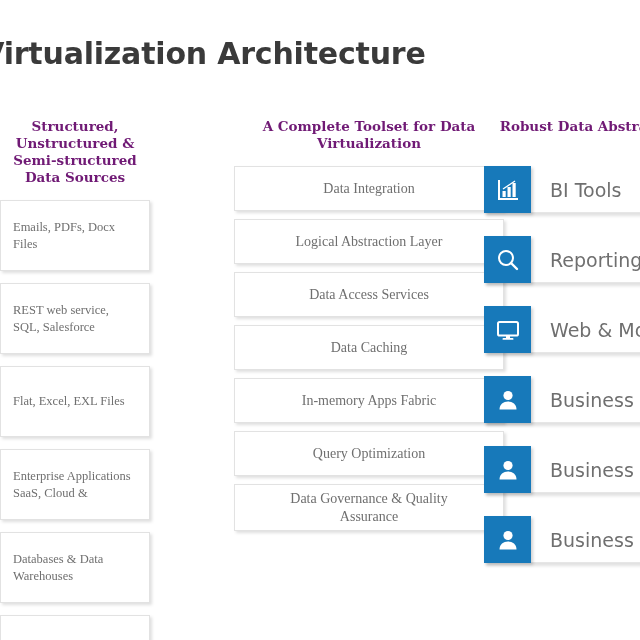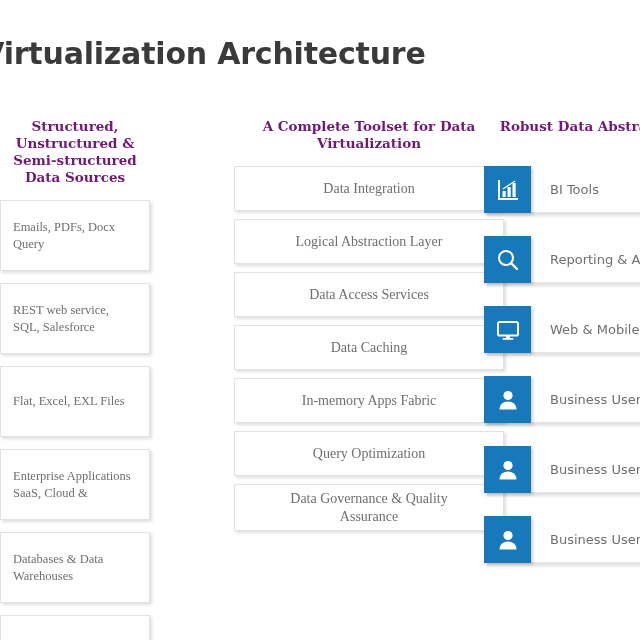--- a/index.html
+++ b/index.html
@@ -124,40 +124,40 @@
     align-items: center;
     justify-content: center;
     box-shadow: 2px 2px 3px rgba(0,0,0,0.18);
     z-index: 2;
   }
   .icon-box svg { display: block; }
   .consumer-label {
     position: relative;
     z-index: 2;
     margin-left: 19px;
-    font-size: 13px;
+    font-size: 19px;
     color: #6f6f6f;
     font-family: "DejaVu Sans", sans-serif;
     white-space: nowrap;
   }
 </style>
 </head>
 <body>
 
 <div id="slide">
 
   <div class="slide-title">Data Virtualization Architecture</div>
 
   <div class="column col-left">
     <div class="col-header">Structured, Unstructured &amp; Semi-structured Data Sources</div>
 
     <div class="card source-card">
       <div>
         <span class="txt">Emails,  PDFs, Docx</span>
-        <span class="txt">Query</span>
+        <span class="txt">Files</span>
       </div>
     </div>
 
     <div class="card source-card">
       <div>
         <span class="txt">REST web service,</span>
         <span class="txt">SQL, Salesforce</span>
       </div>
     </div>
 

